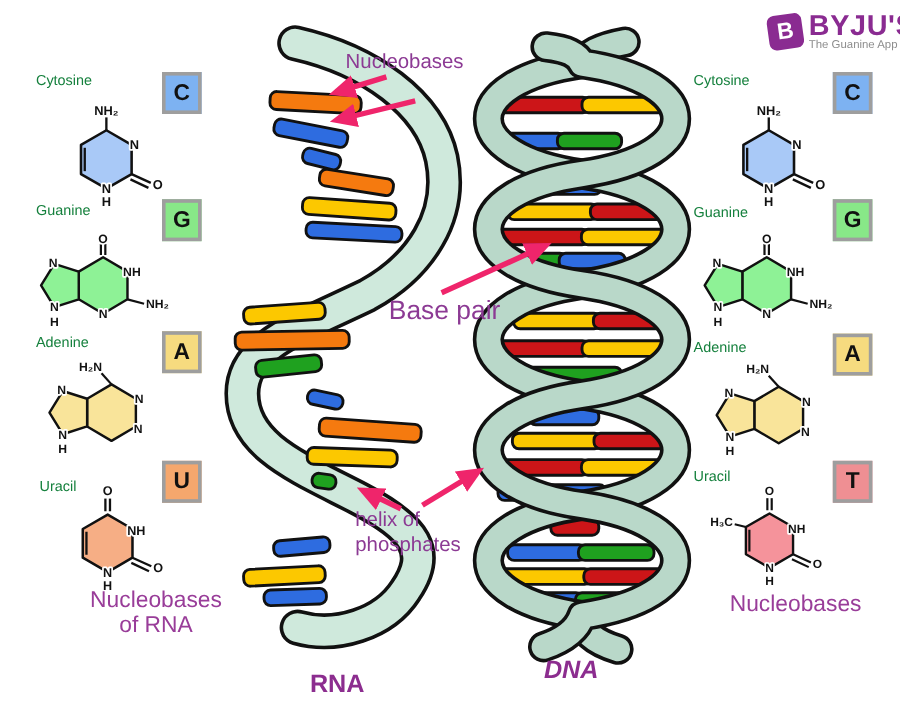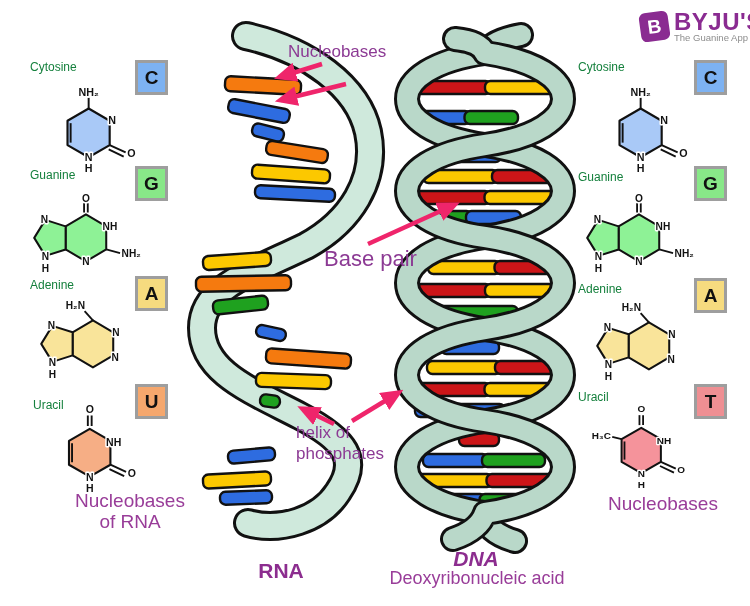--- a/index.html
+++ b/index.html
@@ -256,15 +256,14 @@
       <line x1="322" y1="64" x2="280" y2="77" marker-end="url(#ah)"></line>
       <line x1="346" y1="84" x2="281" y2="100" marker-end="url(#ah)"></line>
       <line x1="368" y1="244" x2="454" y2="205" marker-end="url(#ah)"></line>
       <line x1="334" y1="424" x2="303" y2="409" marker-end="url(#ah)"></line>
       <line x1="352" y1="421" x2="398" y2="393" marker-end="url(#ah)"></line>
     </g>
   </svg>
 
   <div class="abs abbr" style="left:221px;top:535px;width:120px;">RNA</div>
   <div class="abs abbr" style="left:416px;top:523px;width:120px;font-style:italic;">DNA</div>
-  <div class="abs fullname" style="left:381px;top:568px;width:192px;">Deoxyribonucleic acid</div>
 
 </div>
 
 </body></html>

